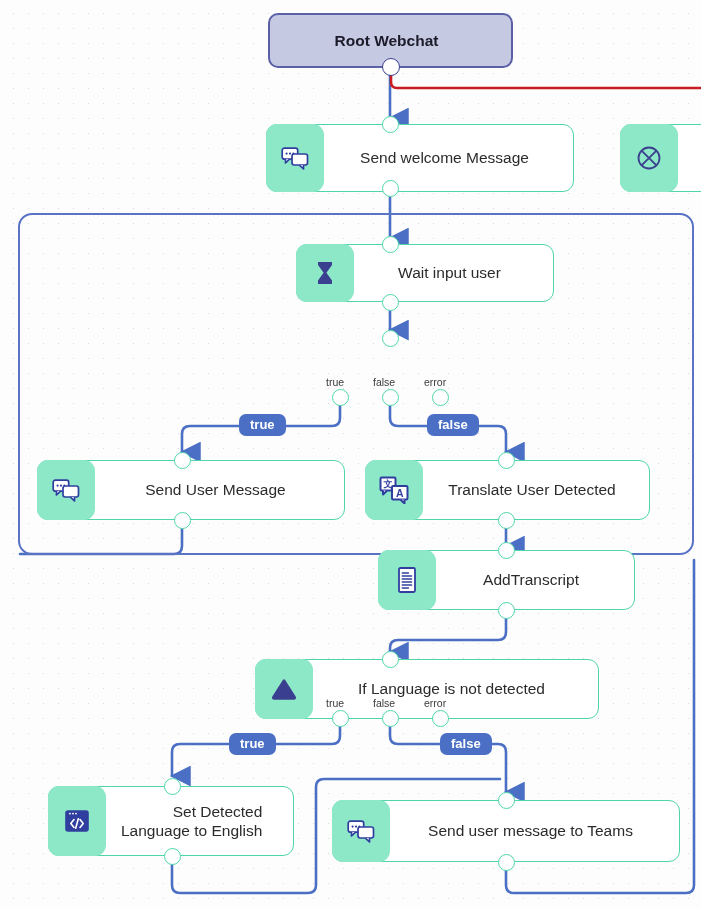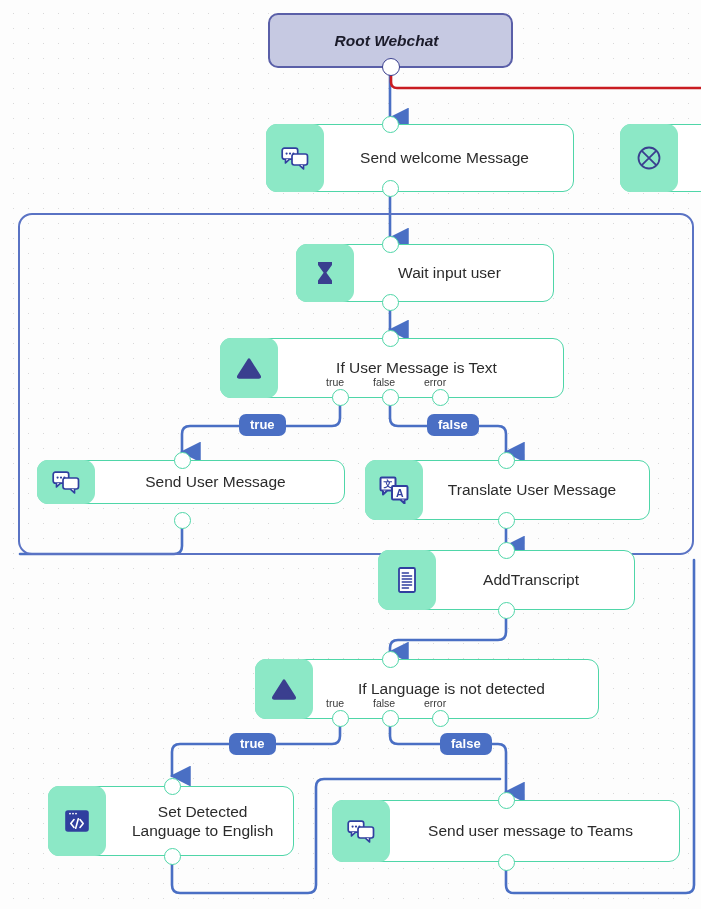--- a/index.html
+++ b/index.html
@@ -64,37 +64,36 @@
     align-items: center;
     justify-content: center;
     padding: 0 12px 0 4px;
     font-size: 15.5px;
     color: #2b2b2b;
     line-height: 1.25;
     text-align: center;
     white-space: pre-line;
   }
   .node.two-line .node-label {
-    text-align: center;
+    text-align: right;
     justify-content: flex-start;
-    padding-left: 26px;
+    padding-left: 15px;
   }
   
   .node.root {
     background: #c6c9e2;
     border: 2px solid #5a5fa8;
     border-radius: 10px;
     align-items: center;
     justify-content: center;
   }
   .node.root .node-label {
     font-weight: bold;
     font-size: 15.5px;
     color: #1b1b2a;
-    font-style: italic;
   }
   
   .port {
     position: absolute;
     width: 17px;
     height: 17px;
     border-radius: 50%;
     background: #ffffff;
     border: 1.6px solid #4fd6a8;
     box-sizing: border-box;
@@ -218,40 +217,32 @@
     <span class="icon-box">
       <svg width="24" height="28" viewBox="0 0 24 28">
         <path d="M5,3 L19,3 L19,6 L13.4,13.8 L19,21.6 L19,25 L5,25 L5,21.6 L10.6,13.8 L5,6 Z" fill="#3a3f8f"></path>
       </svg>
     </span>
     <span class="node-label">Wait input user</span>
   </div>
   <div class="port" style="left:382px; top:236px;"></div>
   <div class="port" style="left:382px; top:294px;"></div>
 
-  <div class="node" style="left:220px; top:338px; width:344px; height:60px;">
-    <span class="icon-box">
-      <svg width="28" height="26" viewBox="0 0 28 26">
-        <path d="M14,4.5 L24.5,21 Q25.5,22.6 23.6,22.6 L4.4,22.6 Q2.5,22.6 3.5,21 Z" fill="#3a3f8f" stroke="#3a3f8f" stroke-width="2.4" stroke-linejoin="round"></path>
-      </svg>
-    </span>
-    <span class="node-label">If User Message is Text</span>
-  </div>
   <div class="port" style="left:382px; top:330px;"></div>
   <span class="port-caption" style="left:326px; top:376px;">true</span>
   <span class="port-caption" style="left:373px; top:376px;">false</span>
   <span class="port-caption" style="left:424px; top:376px;">error</span>
   <div class="port" style="left:332px; top:389px;"></div>
   <div class="port" style="left:382px; top:389px;"></div>
   <div class="port" style="left:432px; top:389px;"></div>
 
   <span class="edge-badge" style="left:239px; top:414px;">true</span>
   <span class="edge-badge" style="left:427px; top:414px;">false</span>
 
-  <div class="node" style="left:37px; top:460px; width:308px; height:44px;align-items:center;">
+  <div class="node" style="left:37px; top:460px; width:308px; height:60px;align-items:center;">
     <span class="icon-box">
       <svg width="28" height="24" viewBox="0 0 28 24">
         <rect x="1.2" y="2.2" width="15.5" height="11" rx="2.2" fill="#ffffff" stroke="#303f9f" stroke-width="1.7"></rect>
         <path d="M4.5,13 L4.5,17 L8.6,13.2" fill="#ffffff" stroke="#303f9f" stroke-width="1.7" stroke-linejoin="round"></path>
         <circle cx="5.6" cy="7.6" r="1.1" fill="#303f9f"></circle>
         <circle cx="9" cy="7.6" r="1.1" fill="#303f9f"></circle>
         <circle cx="12.4" cy="7.6" r="1.1" fill="#303f9f"></circle>
         <rect x="11" y="8" width="15.5" height="11" rx="2.2" fill="#ffffff" stroke="#303f9f" stroke-width="1.7"></rect>
         <path d="M22.5,19 L22.5,23 L18.4,19.2" fill="#ffffff" stroke="#303f9f" stroke-width="1.7" stroke-linejoin="round"></path>
       </svg>
@@ -265,21 +256,21 @@
     <span class="icon-box">
       <svg width="30" height="28" viewBox="0 0 30 28">
         <rect x="1.5" y="1.5" width="15" height="13" rx="1.2" fill="#ffffff" stroke="#303f9f" stroke-width="2"></rect>
         <path d="M4,14.5 L4,18.5 L8,14.7" fill="#ffffff" stroke="#303f9f" stroke-width="2" stroke-linejoin="round"></path>
         <text x="9" y="11" font-family="'Liberation Sans',sans-serif" font-size="9" font-weight="bold" fill="#303f9f" text-anchor="middle">文</text>
         <rect x="13" y="10" width="15.5" height="13.5" rx="1.2" fill="#ffffff" stroke="#303f9f" stroke-width="2"></rect>
         <path d="M25.5,23.5 L25.5,27.5 L21.5,23.7" fill="#ffffff" stroke="#303f9f" stroke-width="2" stroke-linejoin="round"></path>
         <text x="20.7" y="21" font-family="'Liberation Sans',sans-serif" font-size="10.5" font-weight="bold" fill="#303f9f" text-anchor="middle">A</text>
       </svg>
     </span>
-    <span class="node-label">Translate User Message</span>
+    <span class="node-label">Translate User Detected</span>
   </div>
   <div class="port" style="left:498px; top:452px;"></div>
   <div class="port" style="left:498px; top:512px;"></div>
 
   <div class="node" style="left:378px; top:550px; width:257px; height:60px;align-items:center;">
     <span class="icon-box">
       <svg width="24" height="28" viewBox="0 0 24 28">
         <rect x="4" y="2" width="16" height="24" rx="1.4" fill="#ffffff" stroke="#303f9f" stroke-width="1.8"></rect>
         <path d="M7.2,7 L13.5,7 M7.2,10 L16.6,10 M7.2,13 L16.6,13 M7.2,16 L16.6,16 M7.2,19 L16.6,19 M7.2,22 L13.5,22" stroke="#303f9f" stroke-width="1.4" stroke-linecap="round"></path>
       </svg>

